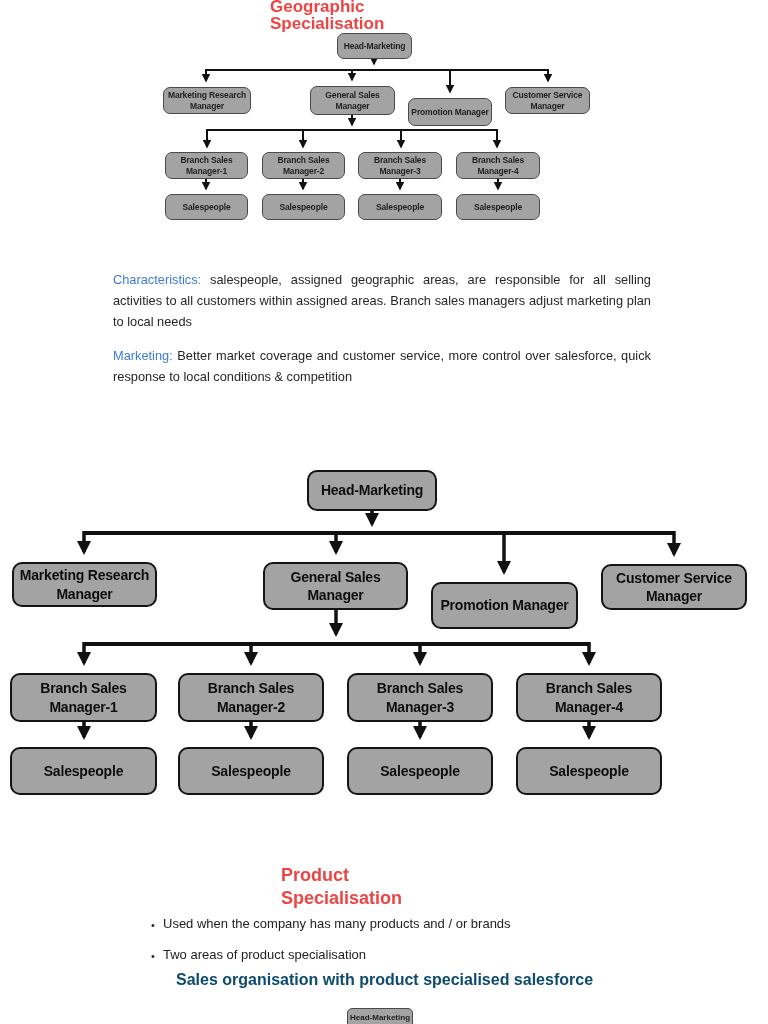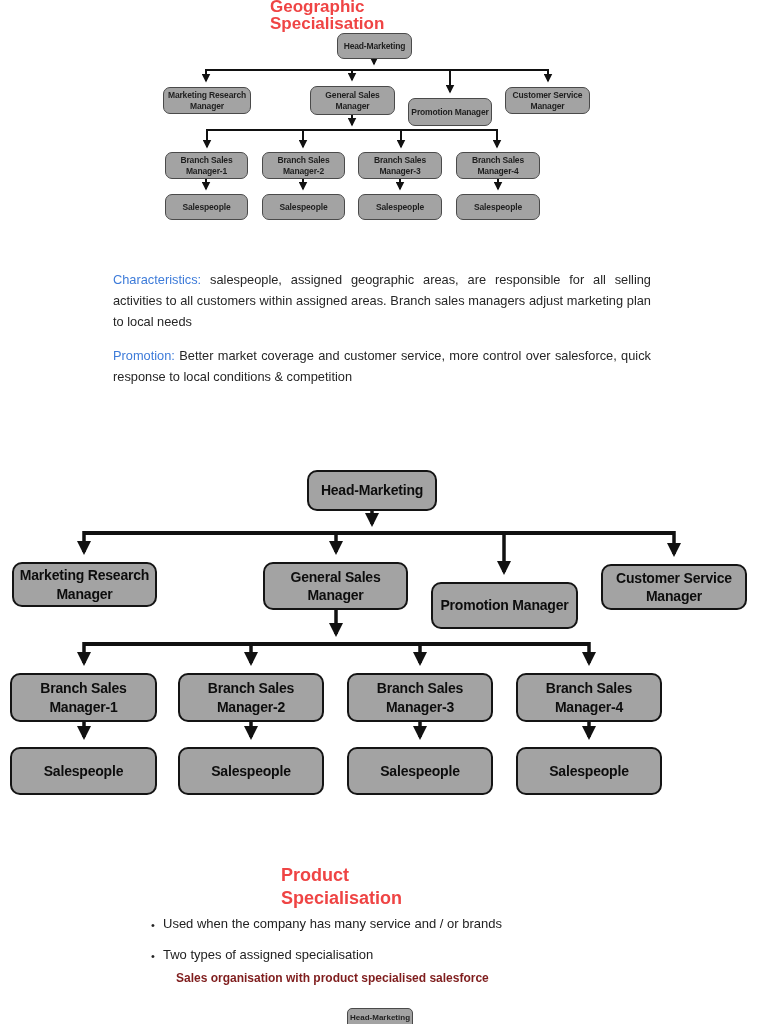--- a/index.html
+++ b/index.html
@@ -36,21 +36,21 @@
   }
   
   #paragraphs{position:absolute;left:113px;top:230px;width:538px;z-index:2;margin-top:39px;}
   #paragraphs p{
     margin:0 0 13px 0;text-align:justify;font-size:12.8px;line-height:21px;color:#262626;
   }
   #paragraphs .plabel{color:#3d7bd9;}
   
   .bullet-row{position:absolute;display:flex;z-index:2;color:#222222;font-size:13px;line-height:16px;}
   .bullet-row .dot{width:12px;font-size:11px;padding-top:1px;}
-  .sub-bullet{position:absolute;font-weight:bold;font-size:12px;color:#7f1d1d;z-index:2;}
+  .sub-bullet{position:absolute;font-weight:bold;font-size:16px;color:#0c4a6e;z-index:2;}
 </style>
 </head>
 <body>
 
 <div id="page">
 
   <div class="sec-title" style="left:270px;top:-1px;"><span>Geographic</span><br><span>Specialisation</span></div>
 
   <svg id="connectors" viewBox="0 0 768 1024">
     <defs>
@@ -110,44 +110,44 @@
   <div class="box box-s" style="left:262px;top:152px;width:83px;height:27px;">Branch Sales Manager-2</div>
   <div class="box box-s" style="left:358px;top:152px;width:84px;height:27px;">Branch Sales Manager-3</div>
   <div class="box box-s" style="left:456px;top:152px;width:84px;height:27px;">Branch Sales Manager-4</div>
   <div class="box box-s" style="left:165px;top:194px;width:83px;height:26px;">Salespeople</div>
   <div class="box box-s" style="left:262px;top:194px;width:83px;height:26px;">Salespeople</div>
   <div class="box box-s" style="left:358px;top:194px;width:84px;height:26px;">Salespeople</div>
   <div class="box box-s" style="left:456px;top:194px;width:84px;height:26px;">Salespeople</div>
 
   <div id="paragraphs">
     <p><span class="plabel">Characteristics:</span><span> salespeople, assigned geographic areas, are responsible for all selling activities to all customers within assigned areas. Branch sales managers adjust marketing plan to local needs</span></p>
-    <p><span class="plabel">Promotion:</span><span> Better market coverage and customer service, more control over salesforce, quick response to local conditions &amp; competition</span></p>
+    <p><span class="plabel">Marketing:</span><span> Better market coverage and customer service, more control over salesforce, quick response to local conditions &amp; competition</span></p>
   </div>
 
   <div class="box box-l" style="left:307px;top:470px;width:130px;height:41px;">Head-Marketing</div>
   <div class="box box-l" style="left:12px;top:562px;width:145px;height:45px;">Marketing Research Manager</div>
   <div class="box box-l" style="left:263px;top:562px;width:145px;height:48px;">General Sales Manager</div>
   <div class="box box-l" style="left:431px;top:582px;width:147px;height:47px;">Promotion Manager</div>
   <div class="box box-l" style="left:601px;top:564px;width:146px;height:46px;">Customer Service Manager</div>
   <div class="box box-l" style="left:10px;top:673px;width:147px;height:49px;">Branch Sales Manager-1</div>
   <div class="box box-l" style="left:178px;top:673px;width:146px;height:49px;">Branch Sales Manager-2</div>
   <div class="box box-l" style="left:347px;top:673px;width:146px;height:49px;">Branch Sales Manager-3</div>
   <div class="box box-l" style="left:516px;top:673px;width:146px;height:49px;">Branch Sales Manager-4</div>
   <div class="box box-l" style="left:10px;top:747px;width:147px;height:48px;">Salespeople</div>
   <div class="box box-l" style="left:178px;top:747px;width:146px;height:48px;">Salespeople</div>
   <div class="box box-l" style="left:347px;top:747px;width:146px;height:48px;">Salespeople</div>
   <div class="box box-l" style="left:516px;top:747px;width:146px;height:48px;">Salespeople</div>
 
   <div class="sec-title product" style="left:281px;top:864px;"><span>Product</span><br><span>Specialisation</span></div>
 
   <div class="bullet-row" style="left:151px;top:916px;width:480px;">
     <span class="dot">•</span>
-    <span>Used when the company has many service and / or brands</span>
+    <span>Used when the company has many products and / or brands</span>
   </div>
   <div class="bullet-row" style="left:151px;top:947px;width:480px;">
     <span class="dot">•</span>
-    <span>Two types of assigned specialisation</span>
+    <span>Two areas of product specialisation</span>
   </div>
   <div class="sub-bullet" style="left:176px;top:971px;">Sales organisation with product specialised salesforce</div>
 
   <div class="box box-xs" style="left:347px;top:1008px;width:66px;height:24px;">Head-Marketing</div>
 
 </div>
 
 </body></html>

